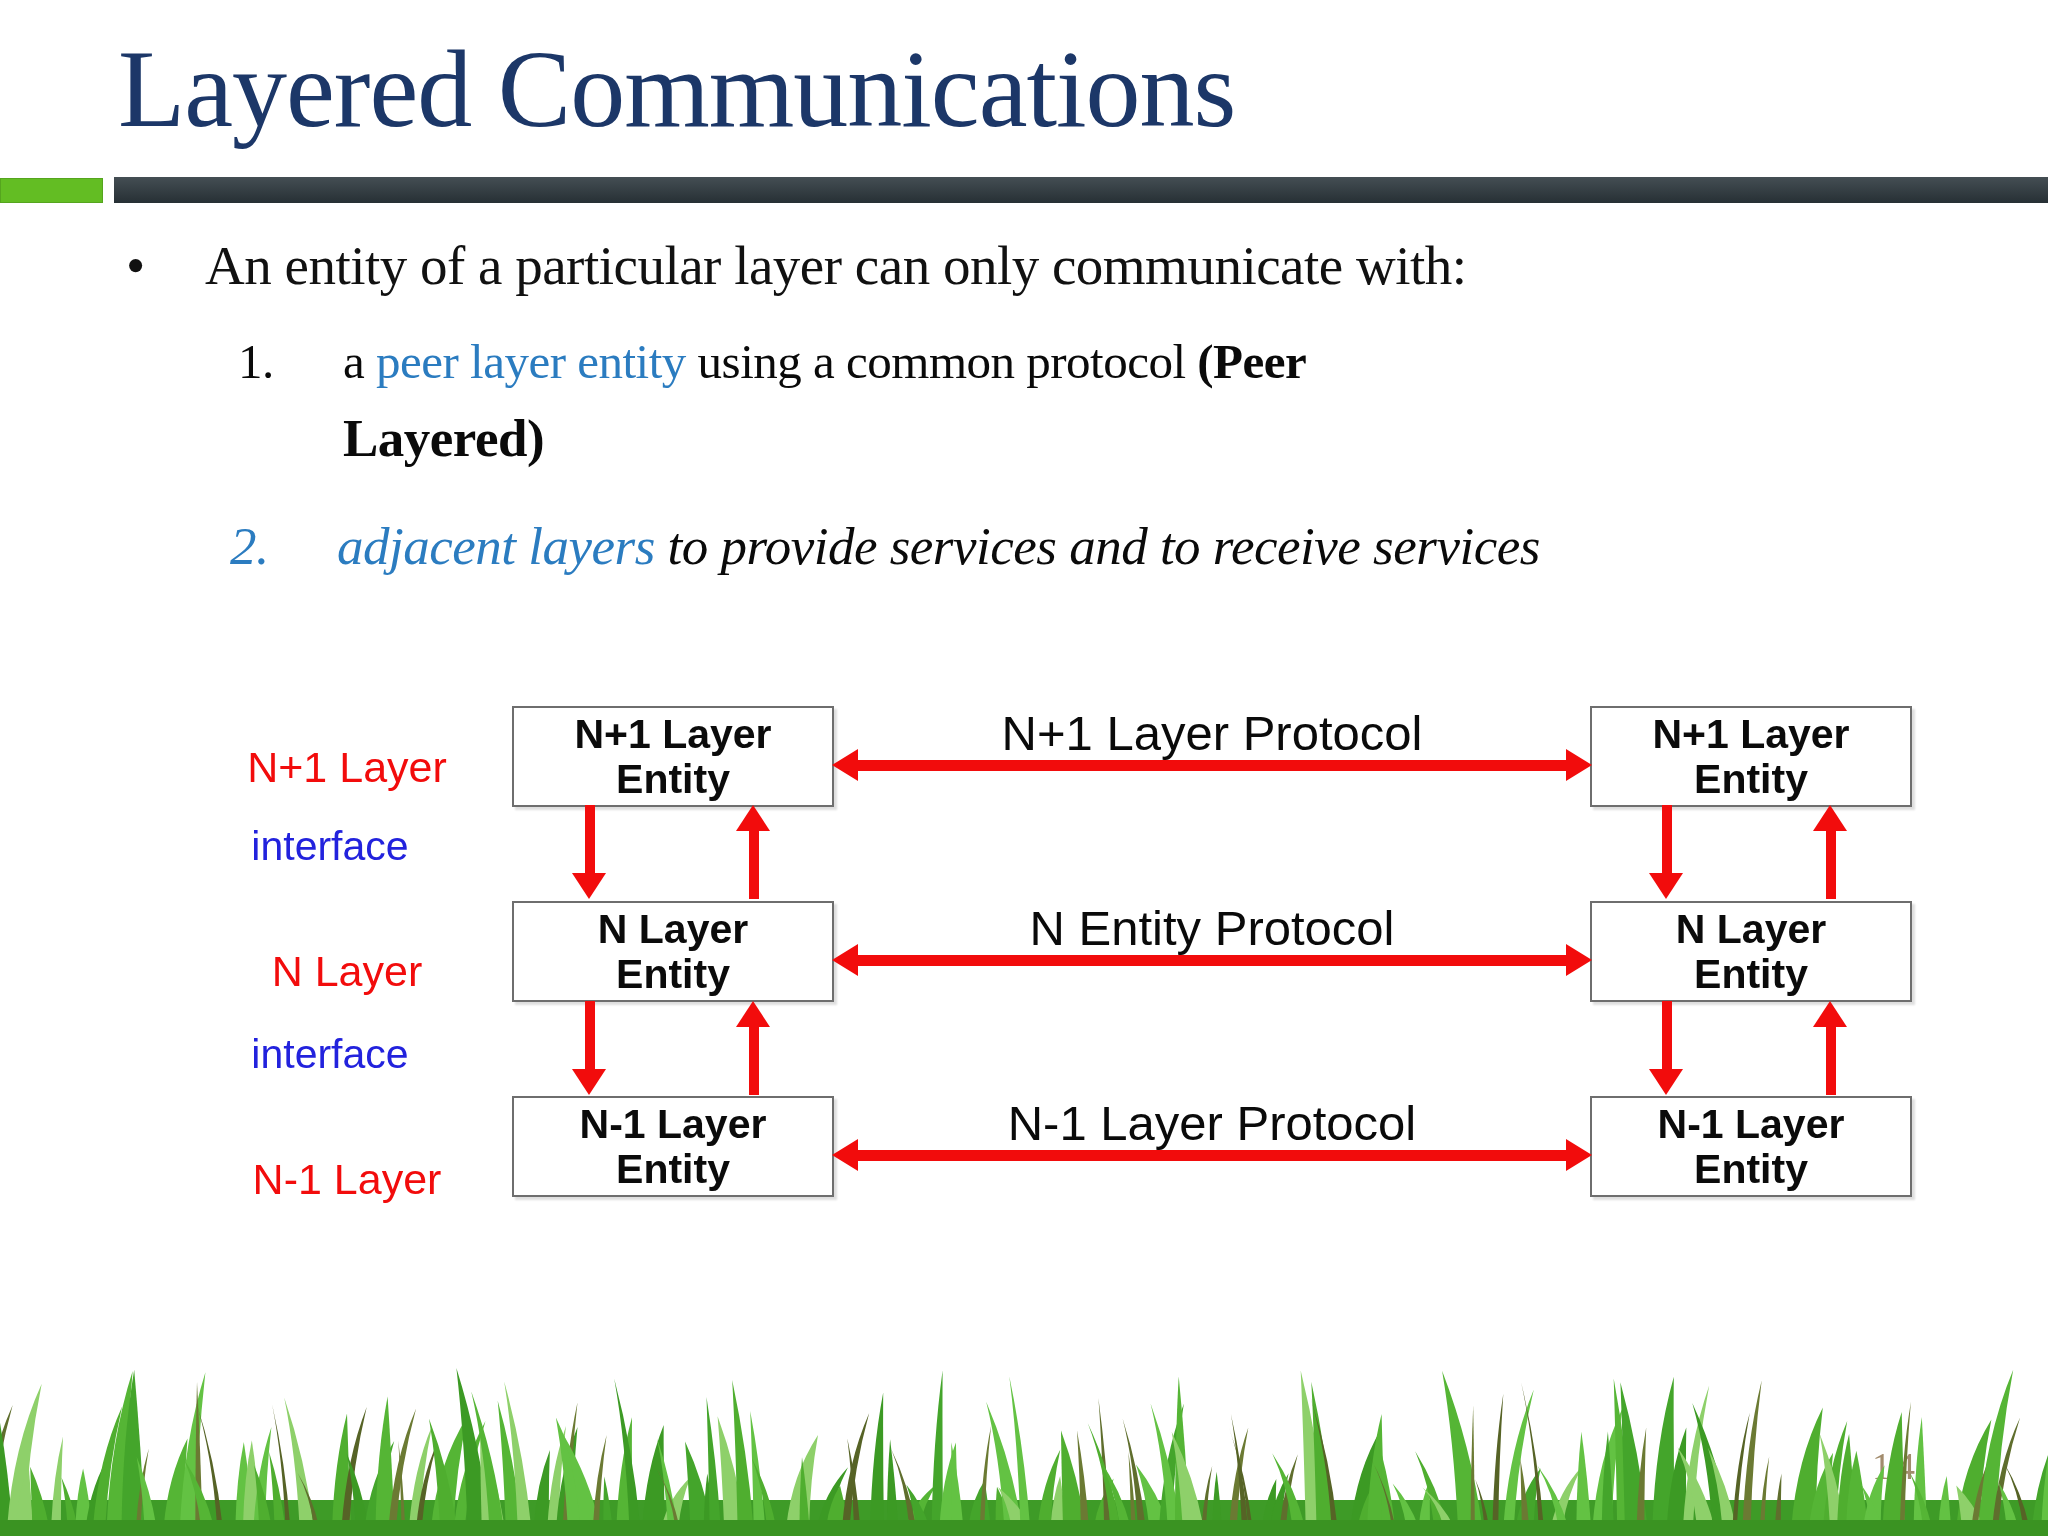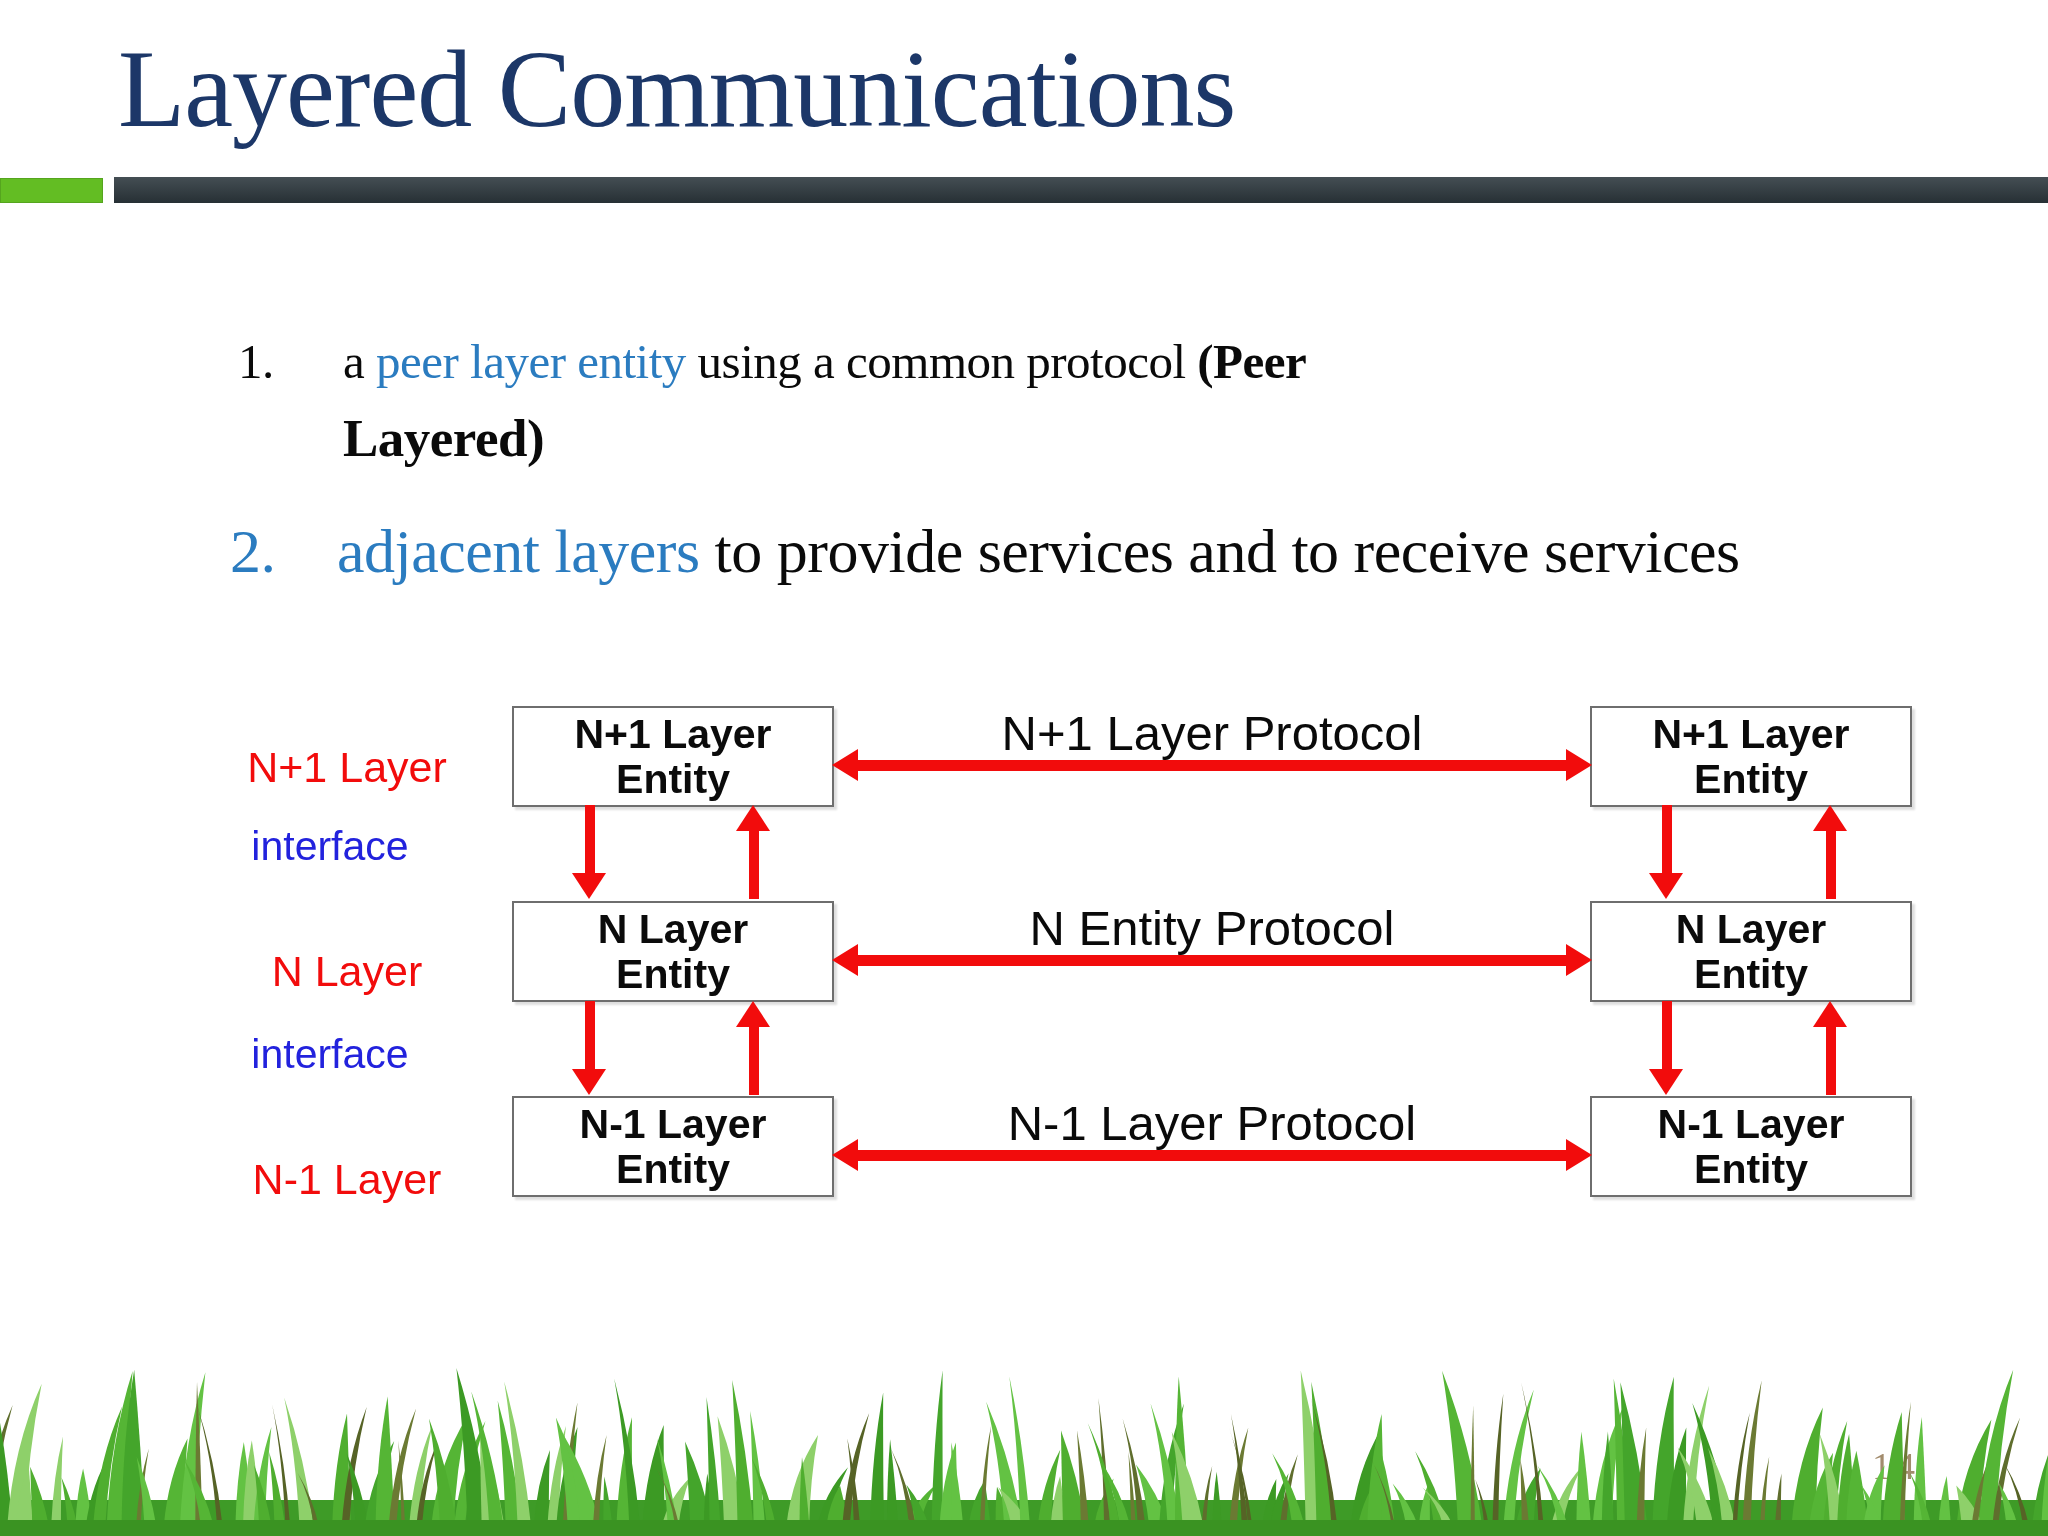--- a/index.html
+++ b/index.html
@@ -25,21 +25,21 @@
   }
   .bar-green{position:absolute;left:0;top:178px;width:103px;height:25px;
     background:var(--accent-green);border:1px solid #55a51e;box-sizing:border-box;}
   .bar-dark{position:absolute;left:114px;top:177px;width:1934px;height:26px;
     background:linear-gradient(180deg,rgba(255,255,255,.10),rgba(0,0,0,.18)),var(--bar-dark);}
   
   .line{position:absolute;color:#111;white-space:nowrap;}
   .l-bullet{left:126px;top:234px;font-size:55px;letter-spacing:-.5px;}
   .l-item1a{left:238px;top:333px;font-size:49px;letter-spacing:-.5px;}
   .l-item1b{left:343px;top:408px;font-size:53px;letter-spacing:-.5px;}
-  .l-item2{left:230px;top:516px;font-size:62px;letter-spacing:-.5px;}
+  .l-item2{left:230px;top:516px;font-size:53px;letter-spacing:-.5px;font-style:italic;}
   .marker{display:inline-block;width:79px;}
   .num{display:inline-block;width:105px;}
   .num2{width:107px;}
   
   .sans{font-family:"Liberation Sans","DejaVu Sans",sans-serif;}
   .ebox{
     position:absolute;width:318px;height:97px;background:#fff;
     border:2px solid #6e6e6e;box-shadow:3px 3px 2px rgba(0,0,0,.13);
     display:flex;flex-direction:column;justify-content:center;align-items:center;
     font-family:"Liberation Sans","DejaVu Sans",sans-serif;
@@ -84,20 +84,21 @@
 </style>
 </head>
 <body>
 
 <div id="slide">
 
   <h1 class="title">Layered Communications</h1>
   <div class="bar-green"></div>
   <div class="bar-dark"></div>
 
+  <div class="line l-bullet"><span class="marker">•</span><span>An entity of a particular layer can only communicate with:</span></div>
 
   <div class="line l-item1a"><span class="num" style="color: rgb(10, 10, 10);">1.</span><span><span style="color: rgb(10, 10, 10);">a </span><span style="color: rgb(43, 124, 192);">peer layer entity</span><span style="color: rgb(10, 10, 10);"> using a common protocol </span><span style="color: rgb(10, 10, 10); font-weight: 700;">(Peer</span></span></div>
 
   <div class="line l-item1b"><span><span style="color: rgb(10, 10, 10); font-weight: 700;">Layered)</span></span></div>
 
   <div class="line l-item2"><span class="num num2" style="color: rgb(43, 124, 192);">2.</span><span><span style="color: rgb(43, 124, 192);">adjacent layers</span><span style="color: rgb(10, 10, 10);"> to provide services and to receive services</span></span></div>
 
   <div class="layer-label sans ll1">N+1 Layer</div>
   <div class="layer-label sans ll2">N Layer</div>
   <div class="layer-label sans ll3">N-1 Layer</div>

